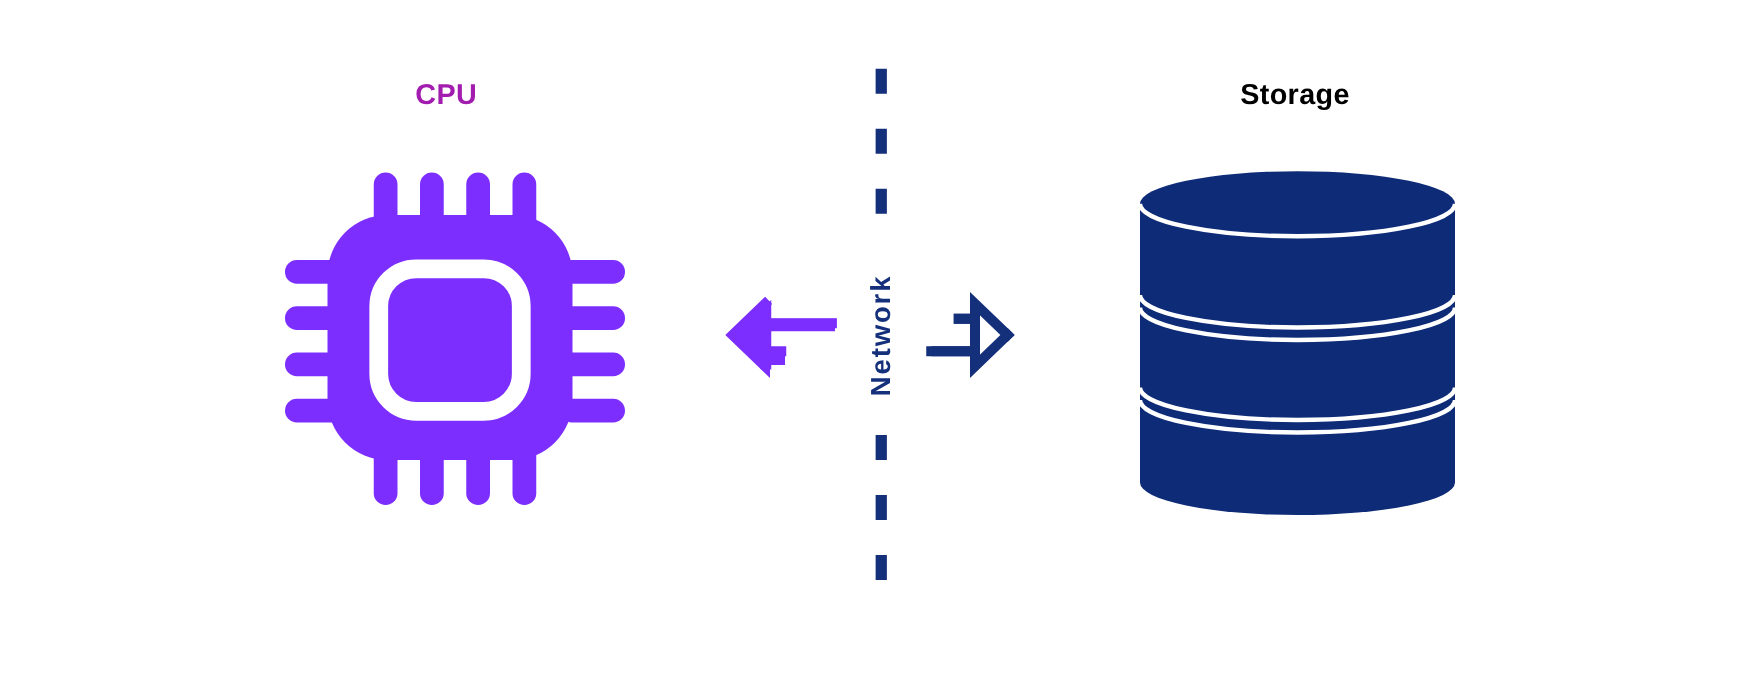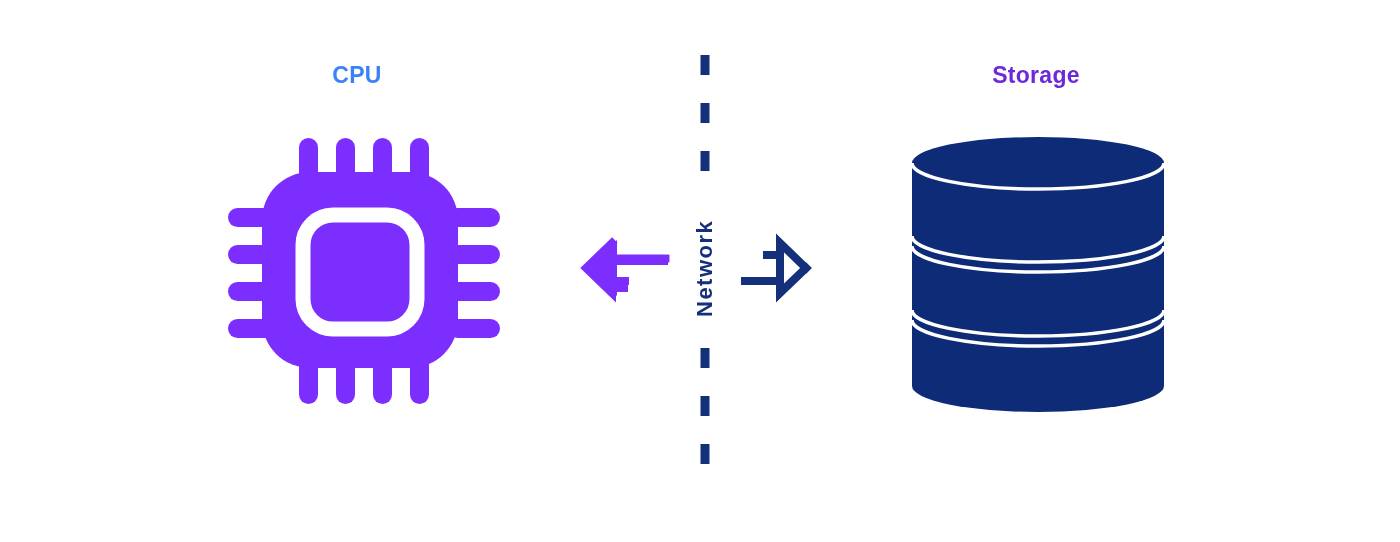--- a/index.html
+++ b/index.html
@@ -24,27 +24,27 @@
     font-weight: bold;
     font-size: 23px;
     letter-spacing: 0.3px;
     white-space: nowrap;
     text-align: center;
   }
   #cpu-label {
     left: 257px;
     top: 62px;
     width: 200px;
-    color: #3b82f6;
+    color: #a21caf;
   }
   #storage-label {
     left: 936px;
     top: 62px;
     width: 200px;
-    color: #6d28d9;
+    color: #000000;
   }
 
   
   #network-label {
     position: absolute;
     left: 660px;
     top: 193px;
     width: 90px;
     height: 150px;
     display: flex;

